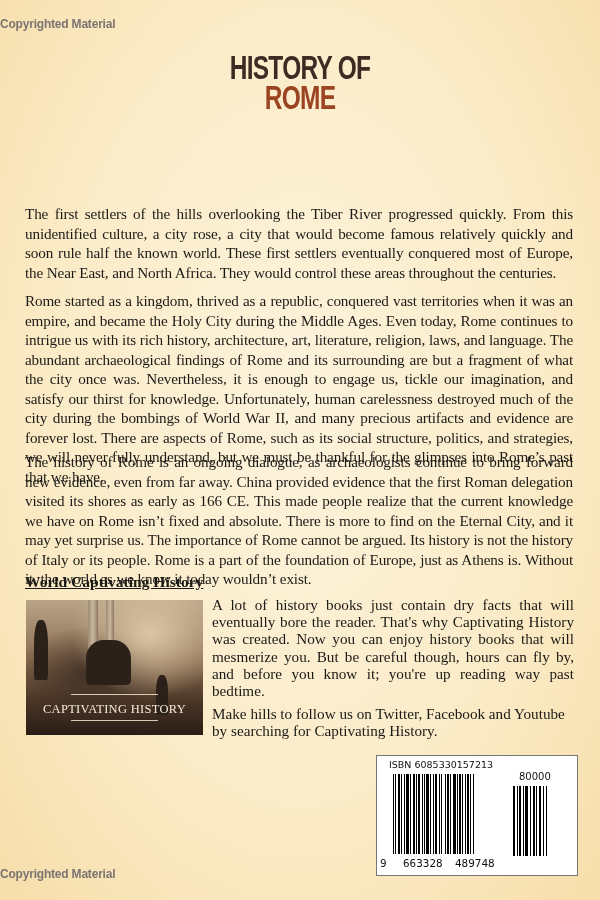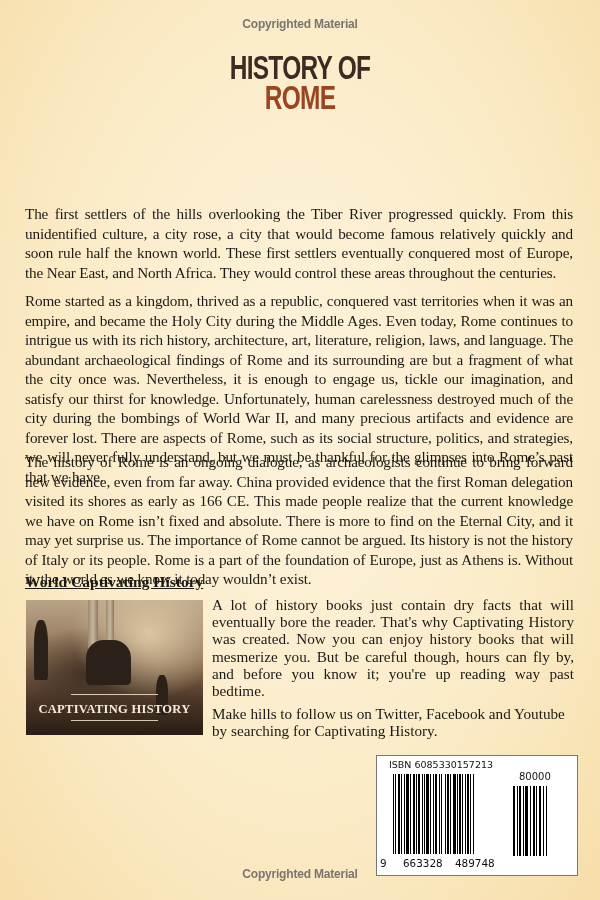--- a/index.html
+++ b/index.html
@@ -3,21 +3,21 @@
 <meta charset="utf-8">
 <style>
   html, body { margin: 0; padding: 0; }
   body {
     width: 600px; height: 900px; overflow: hidden; position: relative;
     background: radial-gradient(ellipse at 50% 45%, #fdf3dc 0%, #fbecc9 55%, #f7deaa 100%);
     font-family: "Liberation Serif", serif;
     color: #1c1a17;
   }
   .watermark {
-    position: absolute; left: 0; width: 600px; text-align: center;
+    position: absolute; left: 0; width: 600px; text-align: left;
     font-family: "Liberation Sans", sans-serif; font-weight: bold;
     font-size: 12px; color: #7b7470; letter-spacing: -0.2px;
   }
   .wm-top { top: 17px; }
   .wm-bottom { top: 867px; }
   .title {
     position: absolute; top: 52px; left: 0; width: 600px; text-align: center;
     font-family: "Liberation Sans", sans-serif; font-weight: bold;
     line-height: 30px; letter-spacing: -1px;
   }
@@ -85,21 +85,21 @@
 
 <div class="about-heading">World Captivating History</div>
 
 <div class="about-image">
   <div class="pillar" style="left:62px;"></div>
   <div class="pillar" style="left:80px;width:8px;"></div>
   <div class="figure" style="left:8px;top:20px;width:14px;height:60px;"></div>
   <div class="figure" style="left:60px;top:40px;width:45px;height:45px;"></div>
   <div class="figure" style="left:130px;top:75px;width:12px;height:40px;"></div>
   <div class="orn" style="top:94px;"></div>
-  <div class="banner" style="bottom:18px;font-weight:bold;">CAPTIVATING HISTORY</div>
+  <div class="banner" style="bottom:18px;">CAPTIVATING HISTORY</div>
   <div class="orn" style="top:120px;"></div>
 </div>
 
 <div class="about-text a1">A lot of history books just contain dry facts that will eventually bore the reader. That's why Captivating History was created. Now you can enjoy history books that will mesmerize you. But be careful though, hours can fly by, and before you know it; you're up reading way past bedtime.</div>
 <div class="about-text a2">Make hills to follow us on Twitter, Facebook and Youtube by searching for Captivating History.</div>
 
 <div class="barcode-box">
   <div class="isbn-label">ISBN 6085330157213</div>
   <div class="bars-main" id="bars-main">
       <div class="bar" style="width: 1px;"></div>

